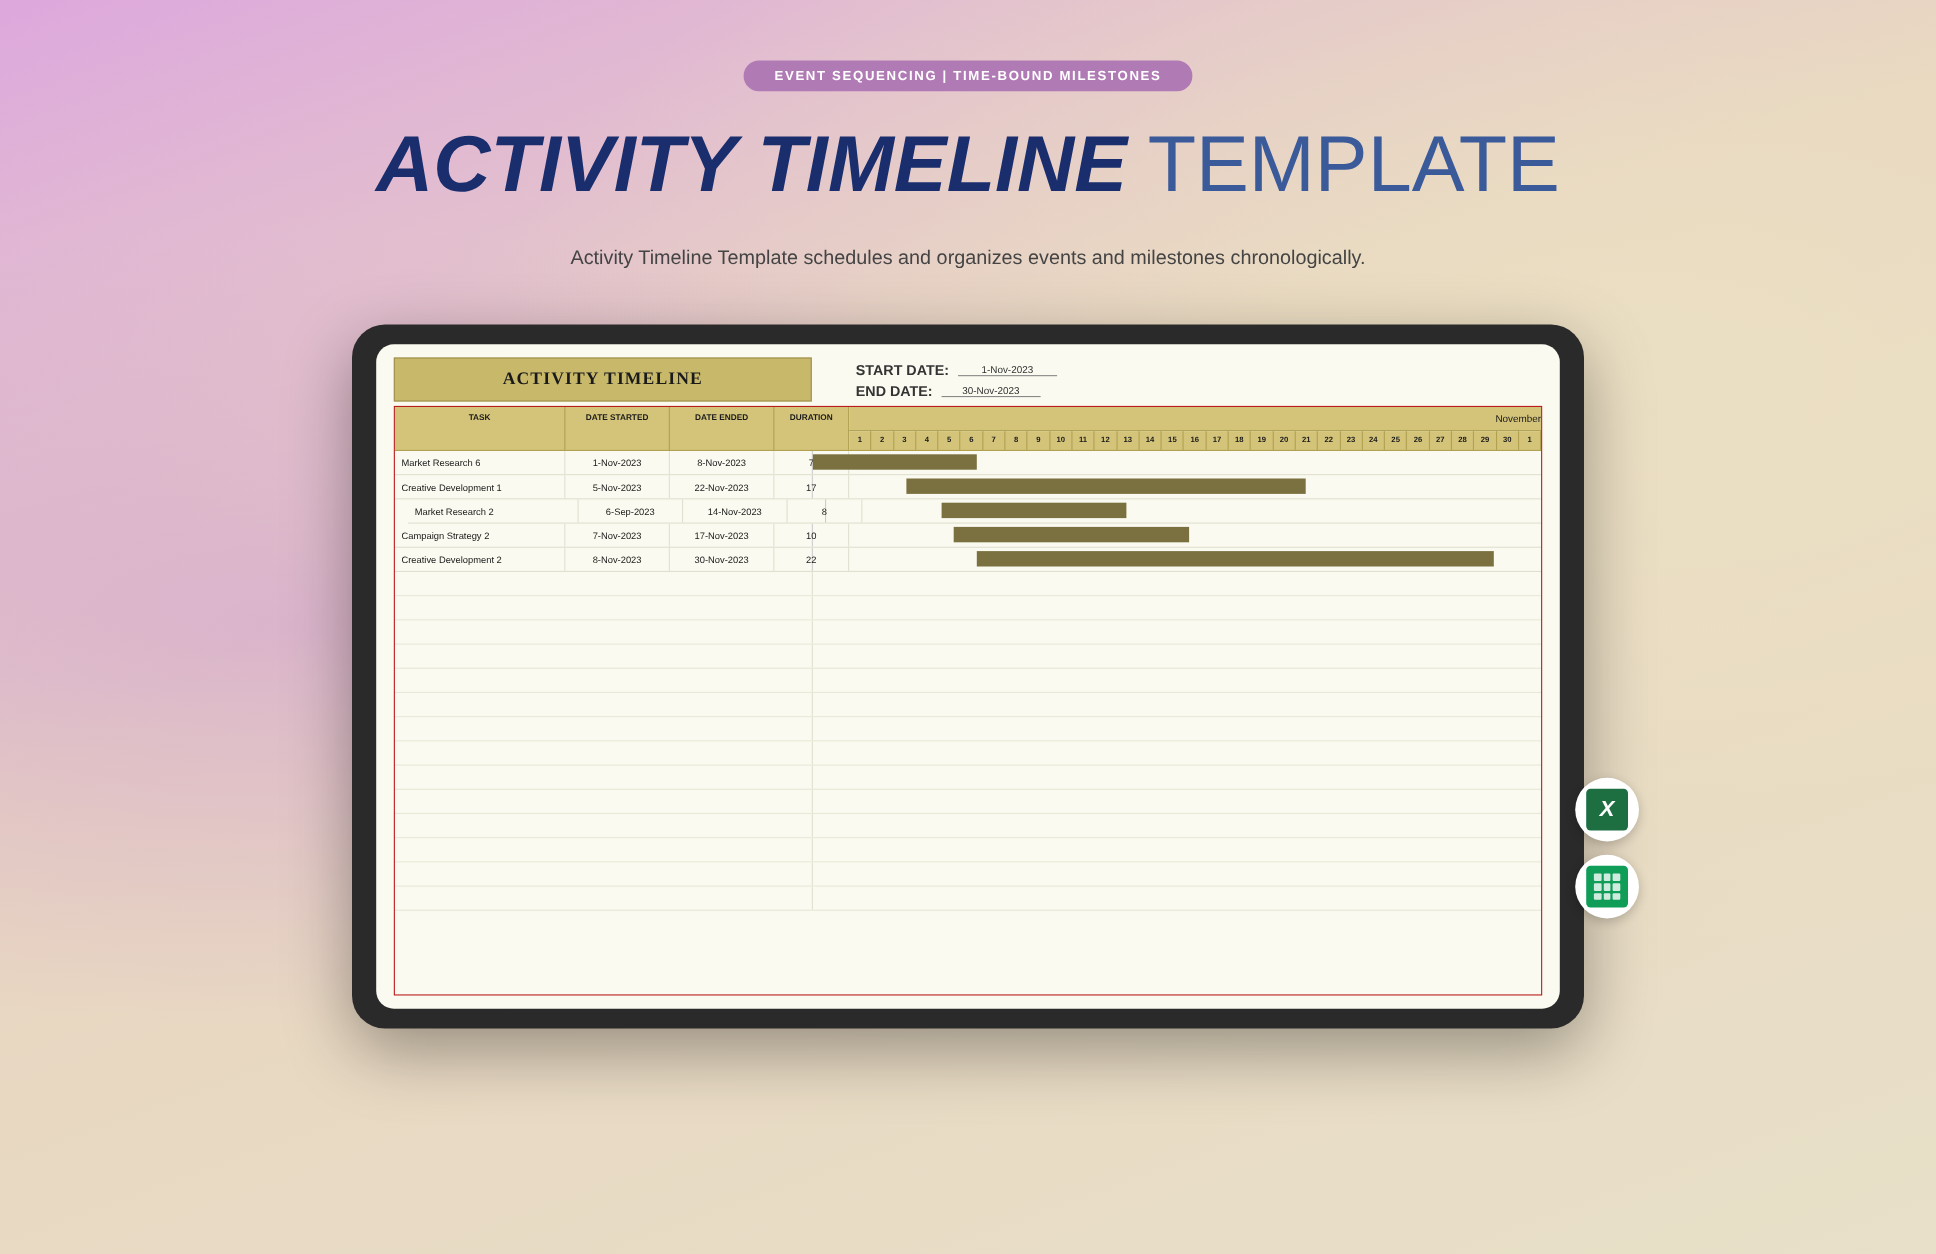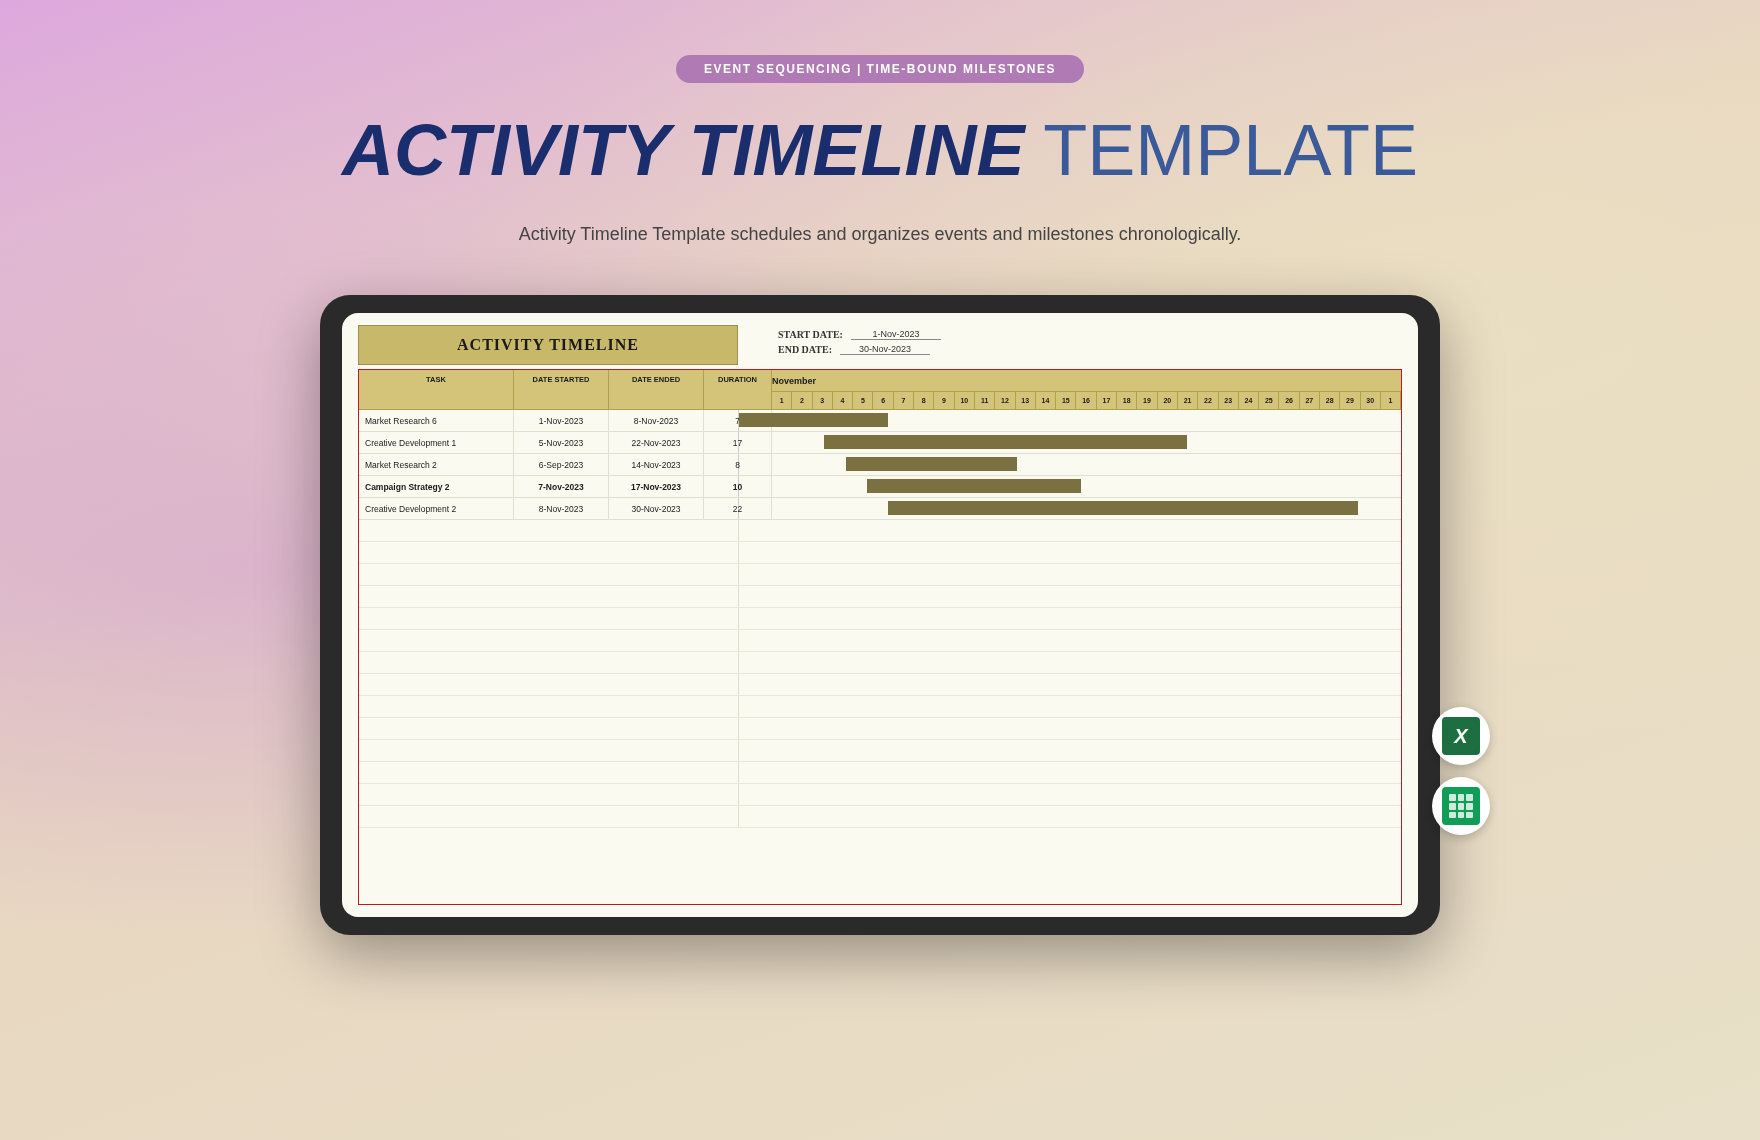--- a/index.html
+++ b/index.html
@@ -109,22 +109,21 @@
     .date-field {
       display: flex;
       align-items: center;
       gap: 8px;
       font-size: 9px;
     }
 
     .date-label {
       font-weight: 700;
       color: #333;
-      font-size: 10px;
-      font-family: Liberation Serif, serif;
+      font-size: 13px;
     }
 
     .date-value {
       color: #333;
       border-bottom: 1px solid #888;
       min-width: 90px;
       text-align: center;
       font-size: 9px;
     }
 
@@ -158,22 +157,22 @@
     .month-header-row {
       background: #d4c47a;
       display: flex;
       align-items: center;
       height: 22px;
       border-bottom: 1px solid #b0a050;
     }
 
     .month-header-label {
       font-size: 9px;
-      font-weight: 700;
-      text-align: left;
+      font-weight: 400;
+      text-align: right;
       color: #1a1a1a;
       width: 100%;
     }
 
     
     .day-numbers-row {
       display: flex;
       height: 18px;
       background: #d4c47a;
       border-bottom: 1px solid #b0a050;
@@ -394,33 +393,33 @@
                     <div style="width: 380px; min-width: 380px; display: grid; grid-template-columns: 155px 95px 95px 68px; border-right: 1px solid rgb(204, 204, 204);">
                       <div class="data-cell">Creative Development 1</div>
                       <div class="data-cell center">5-Nov-2023</div>
                       <div class="data-cell center">22-Nov-2023</div>
                       <div class="data-cell center">17</div>
                     </div>
                     <div style="flex: 1 1 0%; position: relative;">
                       <div class="gantt-bar" style="left: 12.9032%; width: 54.8387%;"></div>
                     </div>
                   </div>
-                  <div style="display: flex; border-bottom: 1px solid rgb(224, 224, 208); height: 22px;">
+                  <div style="display: flex; border-bottom: 1px solid rgb(224, 224, 208); height: 22px; margin-left: 12px;">
                     <div style="width: 380px; min-width: 380px; display: grid; grid-template-columns: 155px 95px 95px 68px; border-right: 1px solid rgb(204, 204, 204);">
                       <div class="data-cell">Market Research 2</div>
                       <div class="data-cell center">6-Sep-2023</div>
                       <div class="data-cell center">14-Nov-2023</div>
                       <div class="data-cell center">8</div>
                     </div>
                     <div style="flex: 1 1 0%; position: relative;">
                       <div class="gantt-bar" style="left: 16.129%; width: 25.8065%;"></div>
                     </div>
                   </div>
                   <div style="display: flex; border-bottom: 1px solid rgb(224, 224, 208); height: 22px;">
-                    <div style="width: 380px; min-width: 380px; display: grid; grid-template-columns: 155px 95px 95px 68px; border-right: 1px solid rgb(204, 204, 204); font-weight: bold;">
+                    <div style="width: 380px; min-width: 380px; display: grid; grid-template-columns: 155px 95px 95px 68px; border-right: 1px solid rgb(204, 204, 204);">
                       <div class="data-cell">Campaign Strategy 2</div>
                       <div class="data-cell center">7-Nov-2023</div>
                       <div class="data-cell center">17-Nov-2023</div>
                       <div class="data-cell center">10</div>
                     </div>
                     <div style="flex: 1 1 0%; position: relative;">
                       <div class="gantt-bar" style="left: 19.3548%; width: 32.2581%;"></div>
                     </div>
                   </div>
                   <div style="display: flex; border-bottom: 1px solid rgb(224, 224, 208); height: 22px;">

